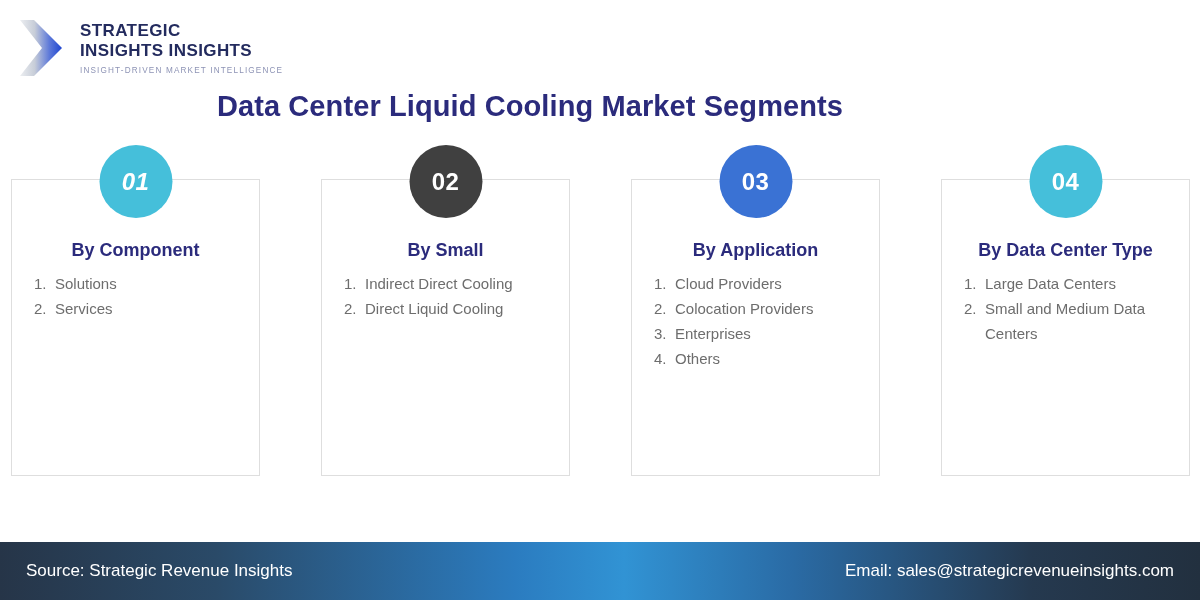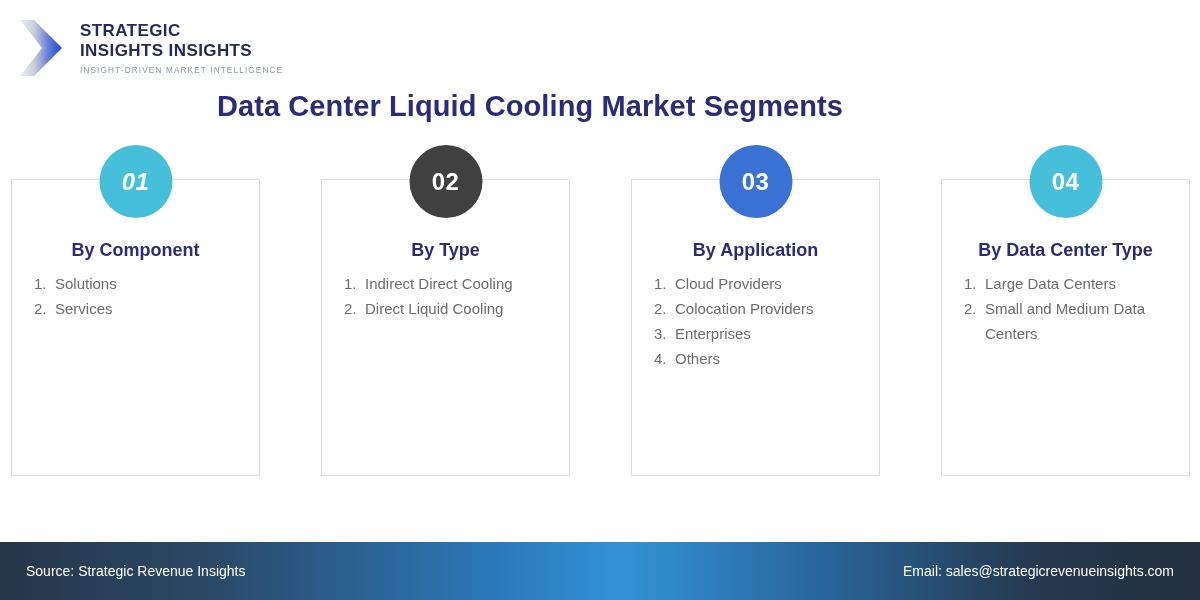--- a/index.html
+++ b/index.html
@@ -139,21 +139,21 @@
         #263548 0%, #2a4a68 18%, #2b7cc0 43%,
         #3193d4 52%, #2a6ba5 66%, #25394f 86%, #22303f 100%);
     display: flex;
     align-items: center;
     justify-content: space-between;
     box-sizing: border-box;
     padding: 0 26px;
   }
   .footer-text {
     color: #ffffff;
-    font-size: 14px;
+    font-size: 17px;
   }
 </style>
 </head>
 <body>
 
 <div class="logo-block">
   <div class="logo-mark">
     <svg viewBox="0 0 46 60" width="46" height="60" xmlns="http://www.w3.org/2000/svg">
       <defs>
         <linearGradient id="chevGrad" x1="0" y1="0" x2="1" y2="0">
@@ -181,21 +181,21 @@
     <div class="card-badge" style="background: rgb(69, 191, 218); font-style: italic;">01</div>
     <div class="card-heading">By Component</div>
     <ul class="card-list">
       <li>Solutions</li>
       <li>Services</li>
     </ul>
   </div>
 
   <div class="card">
     <div class="card-badge" style="background: #404040;">02</div>
-    <div class="card-heading">By Type</div>
+    <div class="card-heading">By Small</div>
     <ul class="card-list">
       <li>Indirect Direct Cooling</li>
       <li>Direct Liquid Cooling</li>
     </ul>
   </div>
 
   <div class="card">
     <div class="card-badge" style="background: rgb(58, 114, 212);">03</div>
     <div class="card-heading">By Application</div>
     <ul class="card-list">

